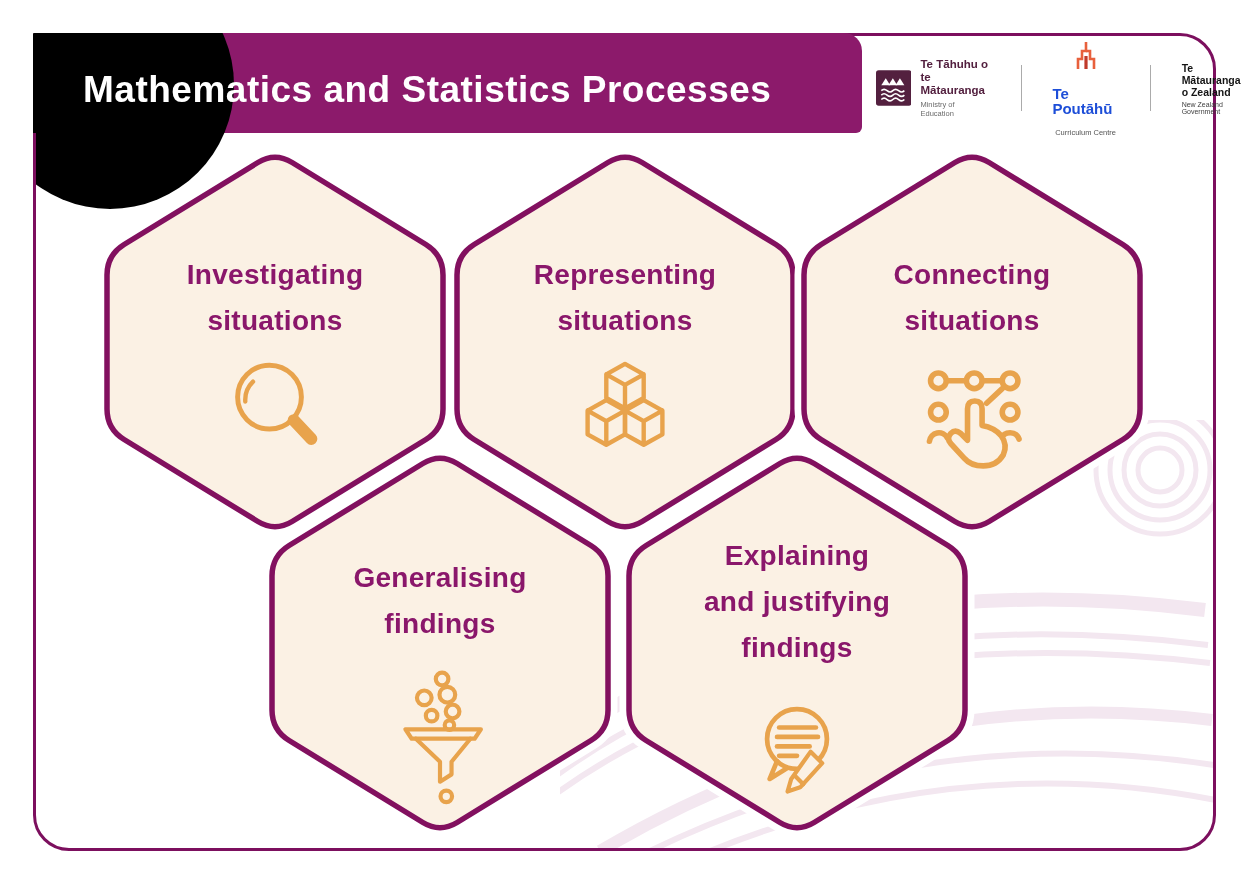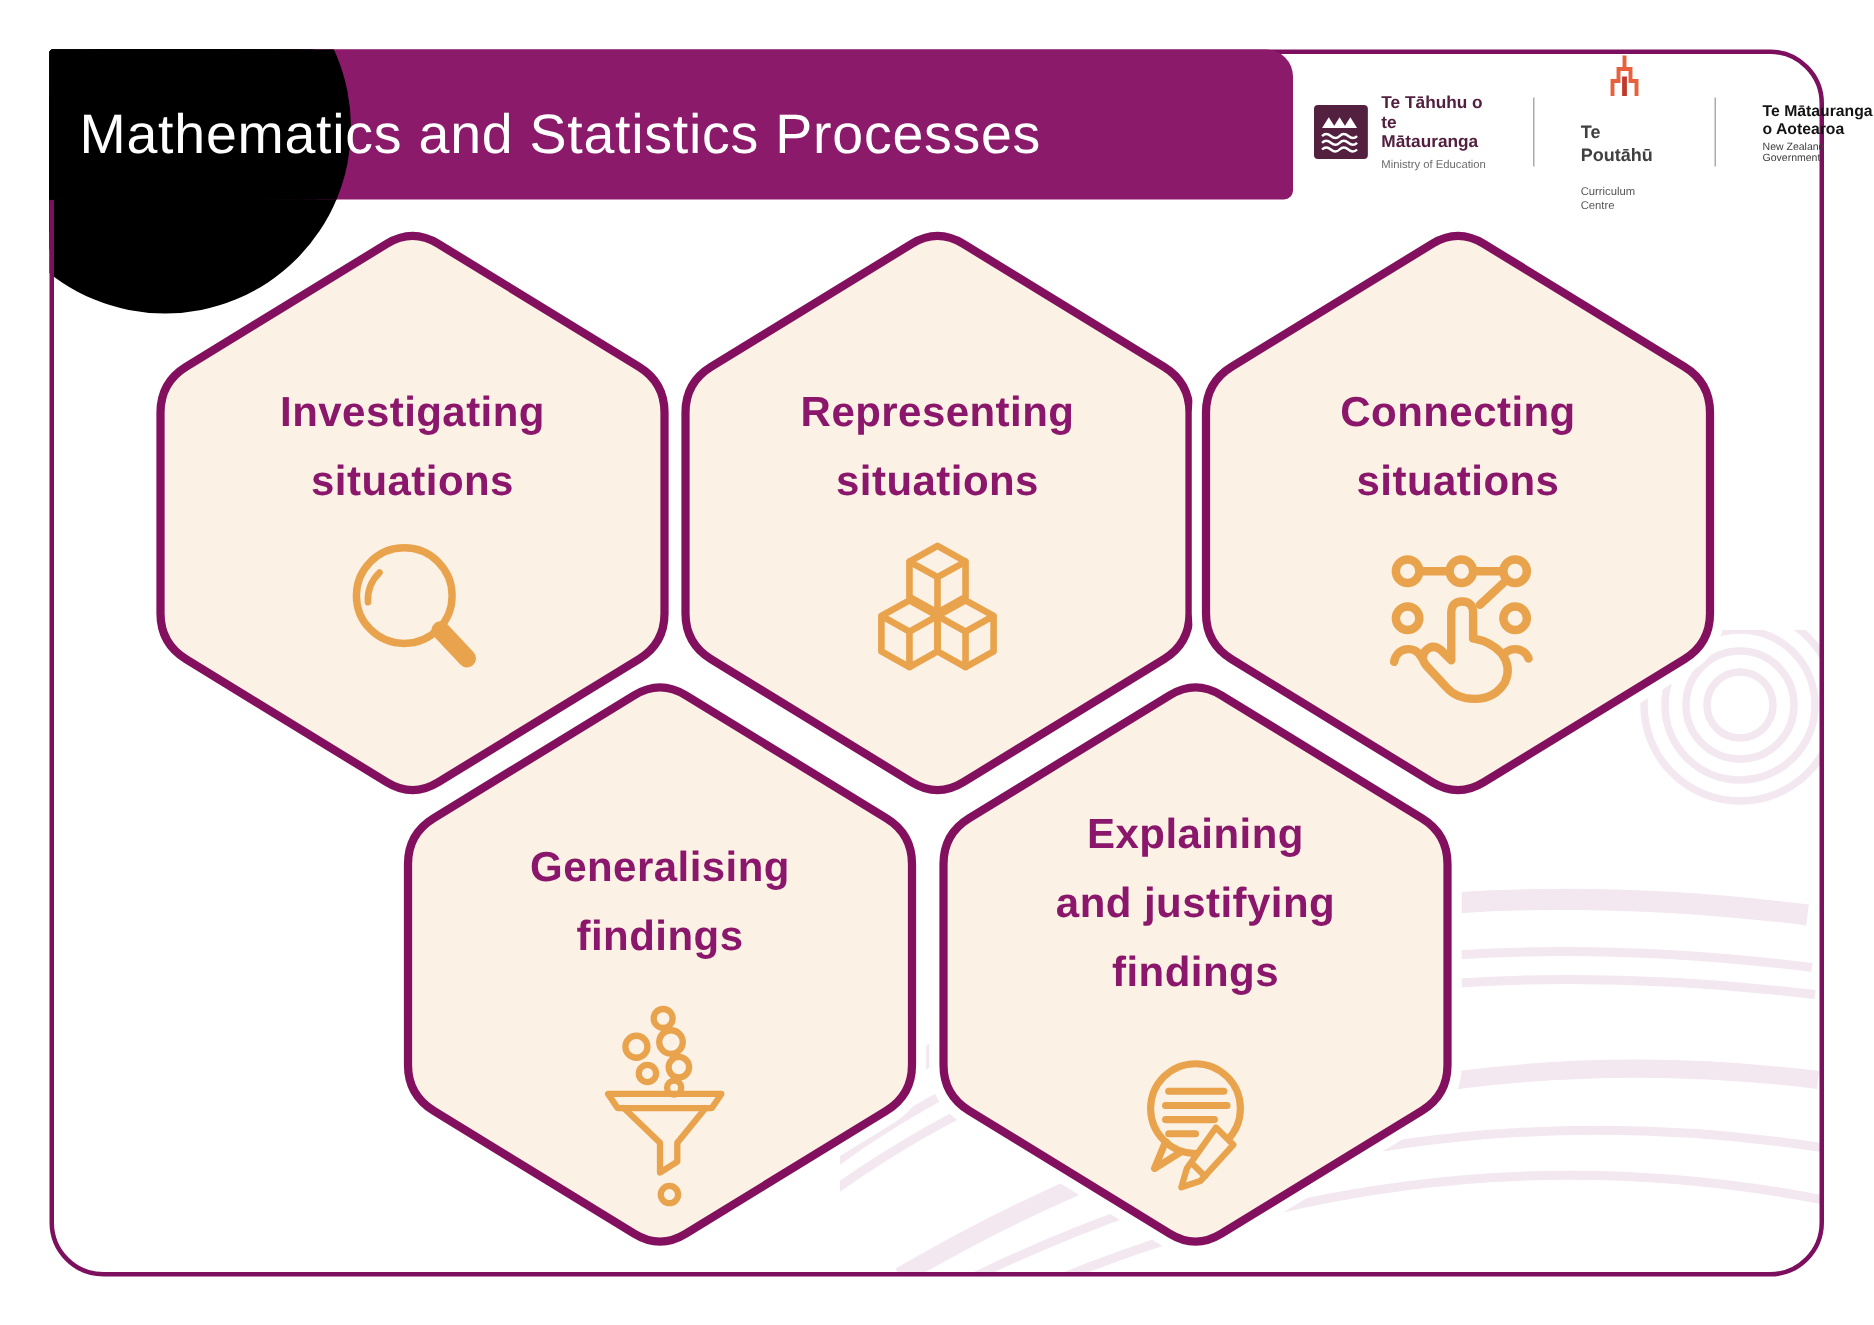--- a/index.html
+++ b/index.html
@@ -13,22 +13,22 @@
     border:3px solid #7C0F5E;border-radius:36px;box-sizing:border-box;
     z-index:3;pointer-events:none;background:transparent;
   }
   
   .header-bar{
     position:absolute;left:33px;top:33px;width:829px;height:100px;
     background:#8C1A6B;border-radius:2px 18px 6px 0;z-index:4;
     display:flex;align-items:center;overflow:hidden;
   }
   .header-title{
-    position:relative;z-index:2;color:#ffffff;font-size:37px;font-weight:normal;
-    letter-spacing:.5px;padding-left:20px;white-space:nowrap;margin-top:13px;
+    position:relative;z-index:2;color:#ffffff;font-size:37px;font-weight:bold;
+    letter-spacing:.5px;padding-left:50px;white-space:nowrap;margin-top:13px;
   }
   .rings{position:absolute;pointer-events:none;}
   .rings-header{left:-73px;top:-98px;z-index:1;}
   .deco-tl{
     position:absolute;left:33px;top:33px;width:300px;height:300px;
     overflow:hidden;border-radius:36px 0 0 0;z-index:1;pointer-events:none;
   }
   .deco-tl .rings-page{left:-73px;top:-98px;}
   
   .deco-br{
@@ -39,21 +39,21 @@
   
   .logos{
     position:absolute;left:876px;top:56px;height:64px;z-index:4;
     display:flex;align-items:center;gap:31px;
   }
   .logo-divider{width:1px;height:46px;background:#ABABAB;}
   .logo-moe{display:flex;align-items:center;gap:9px;}
   .moe-text .l1{font-size:11.5px;font-weight:bold;color:#53203F;line-height:13px;}
   .moe-text .l2{font-size:7.5px;color:#6B6B6B;margin-top:3px;}
   .logo-poutahu{display:flex;flex-direction:column;align-items:center;}
-  .pt-name{font-size:12px;font-weight:bold;color:#404040;line-height:15px;margin-top:16px;}
+  .pt-name{font-size:15px;font-weight:bold;color:#1d4ed8;line-height:15px;margin-top:16px;}
   .pt-sub{font-size:7.5px;color:#555555;margin-top:12px;}
   .logo-govt{display:flex;flex-direction:column;}
   .gv-name{font-size:10.5px;font-weight:bold;color:#141414;line-height:12px;}
   .gv-sub{font-size:7px;color:#3D3D3D;margin-top:3px;}
   
   .hex{position:absolute;width:336px;height:380px;z-index:2;}
   .hex-shape{position:absolute;left:-12px;top:-12px;width:360px;height:404px;}
   .hex-outer{fill:#ffffff;stroke:#ffffff;stroke-width:19;stroke-linejoin:round;}
   .hex-inner{fill:#FBF1E4;stroke:#82105F;stroke-width:5.5;stroke-linejoin:round;}
   .hex-label{
@@ -143,21 +143,21 @@
       <path d="M5 29 V19 H9 V11 H13 V2" fill="none" stroke="#E8603C" stroke-width="2.6"></path>
       <path d="M21 29 V19 H17 V11 H13" fill="none" stroke="#E8603C" stroke-width="2.6"></path>
       <rect x="11.4" y="16" width="3.2" height="13" fill="#C03A2B"></rect>
     </svg>
     <div class="pt-name">Te Poutāhū</div>
     <div class="pt-sub">Curriculum Centre</div>
   </div>
   <div class="logo-divider"></div>
   <div class="logo-govt">
     <div class="gv-name">Te Mātauranga</div>
-    <div class="gv-name">o Aotearoa</div>
+    <div class="gv-name">o Zealand</div>
     <div class="gv-sub">New Zealand Government</div>
   </div>
 </div>
 
 <div class="hex" style="left:107px;top:152px">
   <svg class="hex-shape" viewBox="-12 -12 360 404">
       <use href="#hexsym"></use>
     </svg>
   <div class="hex-label" style="top:100px">
     <div>Investigating</div>

